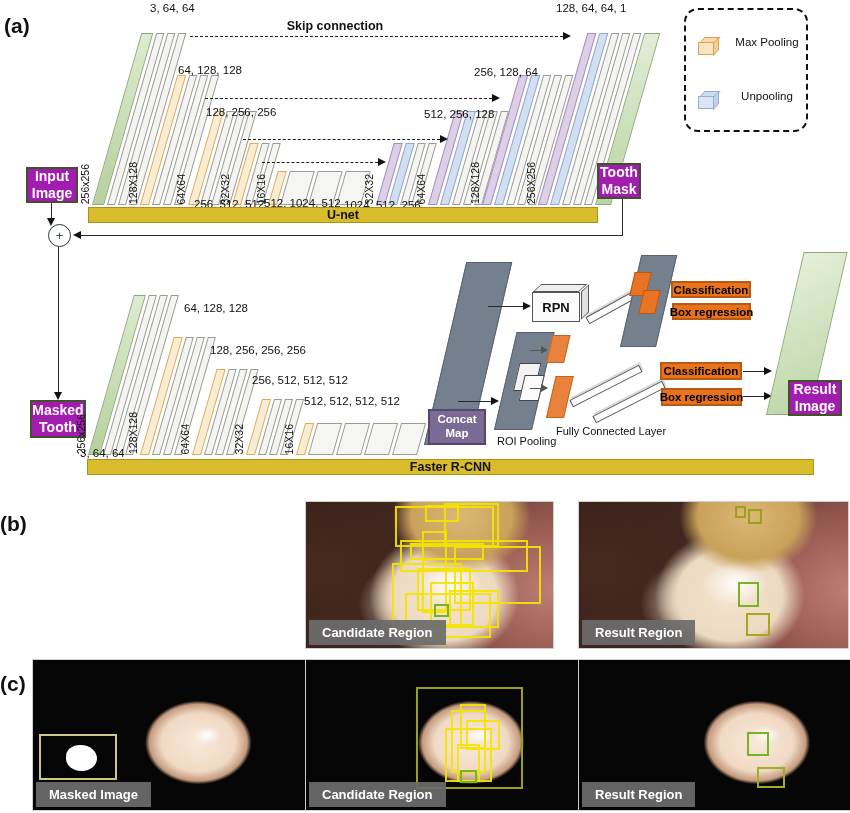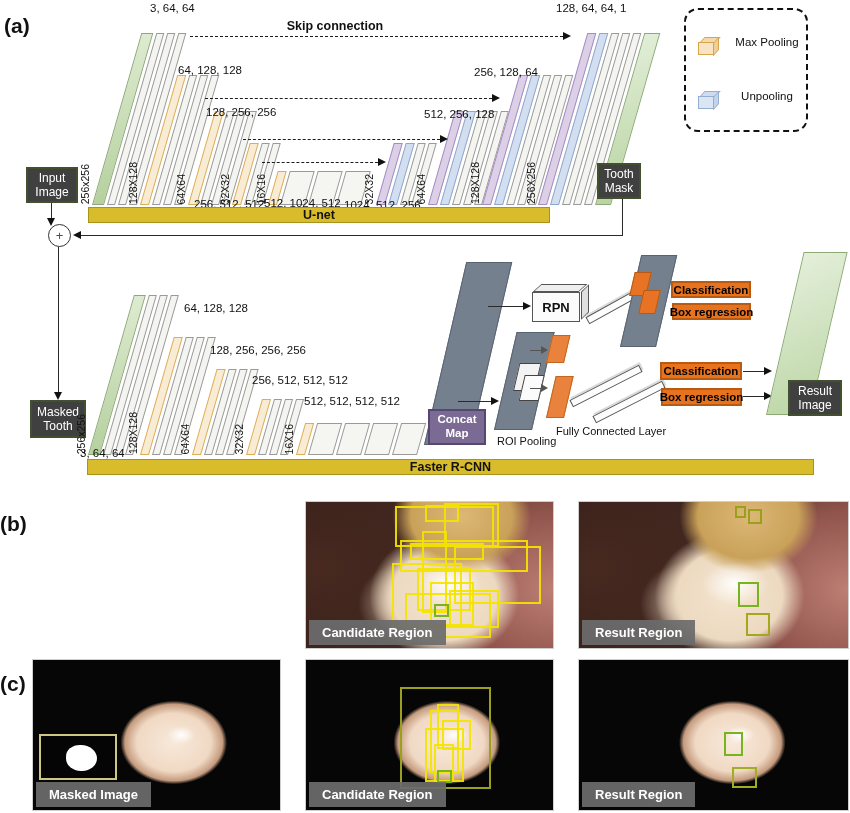--- a/index.html
+++ b/index.html
@@ -32,22 +32,22 @@
   .ah-e { position:absolute; width:0; height:0; border-top:4.5px solid transparent;
           border-bottom:4.5px solid transparent; border-left:8px solid #111; }
   .ah-w { position:absolute; width:0; height:0; border-top:4.5px solid transparent;
           border-bottom:4.5px solid transparent; border-right:8px solid #111; }
   .ah-s { position:absolute; width:0; height:0; border-left:4.5px solid transparent;
           border-right:4.5px solid transparent; border-top:8px solid #111; }
   .gah-e { position:absolute; width:0; height:0; border-top:4px solid transparent;
            border-bottom:4px solid transparent; border-left:7px solid #555; }
 
   
-  .gbox { position:absolute; background:#404040; border:2px solid #42502e; color:#fff;
-          font-weight:normal; font-size:12px; display:flex; align-items:center;
+  .gbox { position:absolute; background:#a21caf; border:2px solid #42502e; color:#fff;
+          font-weight:bold; font-size:14px; display:flex; align-items:center;
           justify-content:center; text-align:center; line-height:1.2; box-sizing:border-box; }
   .obox { position:absolute; background:#e8731f; border:2px solid #b85a12; color:#000;
           font-weight:bold; font-size:11.5px; display:flex; align-items:center;
           justify-content:center; box-sizing:border-box; white-space:nowrap; }
   .pbox { position:absolute; background:#7b6a93; border:2px solid #554870; color:#fff;
           font-weight:bold; font-size:11.5px; display:flex; align-items:center;
           justify-content:center; text-align:center; line-height:1.2; box-sizing:border-box; }
   .ybar { position:absolute; background:#d8bc2b; border:1px solid #a9931a; color:#111;
           font-weight:bold; font-size:12.5px; text-align:center; box-sizing:border-box; }
   .plus-circle { position:absolute; width:23px; height:23px; border:1.7px solid #333;
@@ -91,21 +91,21 @@
       radial-gradient(55px 36px ellipse at 58% 56%, rgba(255,255,255,.95), rgba(255,255,255,0) 60%),
       radial-gradient(92px 76px ellipse at 63% 10%, #dcb876 0%, #c9a159 55%, rgba(100,70,40,0) 75%),
       radial-gradient(96px 82px ellipse at 56% 64%, #f4e4cf 0%, #ecd9c0 55%, rgba(0,0,0,0) 78%),
       radial-gradient(62px 56px ellipse at 40% 70%, #dcc9b4 0%, rgba(0,0,0,0) 75%),
       radial-gradient(165px 135px ellipse at 100% 60%, #bd7f74 0%, #93564e 55%, rgba(0,0,0,0) 85%),
       radial-gradient(210px 190px ellipse at 6% 45%, #47291f 0%, rgba(0,0,0,0) 90%),
       linear-gradient(100deg, #2c1a17 0%, #3f2721 45%, #59372c 70%, #7a4a3a 100%); }
   .photo-black { background:
       radial-gradient(20px 13px ellipse at 60% 50%, rgba(255,255,255,.96), rgba(255,255,255,0) 70%),
       radial-gradient(74px 58px ellipse at 57% 55%, #f8e9da 0%, #f0d9c4 50%, #c59b7e 66%, rgba(0,0,0,0) 72%),
-      #060606; }
+      #060606; padding-left: 43px; }
   .chip { position:absolute; left:3px; bottom:3px; background:rgba(108,108,108,.93); color:#fff;
           font-weight:bold; font-size:13px; padding:5px 13px; white-space:nowrap; }
   .ybx { position:absolute; border:2px solid rgba(243,228,0,.92); box-sizing:border-box; }
   .obx { position:absolute; border:2px solid #9aa01e; box-sizing:border-box; }
   .gbx { position:absolute; border:2px solid #78b421; box-sizing:border-box; }
   .inset { position:absolute; left:6px; bottom:30px; width:78px; height:46px; background:#050505;
            border:2px solid #cdc884; box-sizing:border-box; }
   .inset .blob { position:absolute; left:34%; top:22%; width:42%; height:62%;
            background:#fff; border-radius:46% 54% 50% 50%; }
 </style>
@@ -233,21 +233,21 @@
     <div class="leg-row">
       <div class="lcube c-blue">
           <div class="t"></div>
           <div class="r"></div>
           <div class="f"></div>
         </div>
       <div class="leg-label">Unpooling</div>
     </div>
   </div>
 
-  <div class="ybar" style="left:88px;top:207px;width:462px;height:16px;line-height:15px">U-net</div>
+  <div class="ybar" style="left:88px;top:207px;width:510px;height:16px;line-height:15px">U-net</div>
   <div class="gbox" style="left:26px;top:167px;width:52px;height:36px">Input Image</div>
   <div class="gbox" style="left:597px;top:163px;width:44px;height:36px">Tooth Mask</div>
   <div class="plus-circle" style="left:48px;top:224px">+</div>
 
   <div class="vline" style="left:51px;top:203px;height:16px"></div>
   <div class="ah-s" style="left:47px;top:218px"></div>
   <div class="vline" style="left:622px;top:199px;height:37px"></div>
   <div class="hline" style="left:80px;top:235px;width:543px"></div>
   <div class="ah-w" style="left:73px;top:231px"></div>
   <div class="vline" style="left:58px;top:247px;height:146px"></div>

